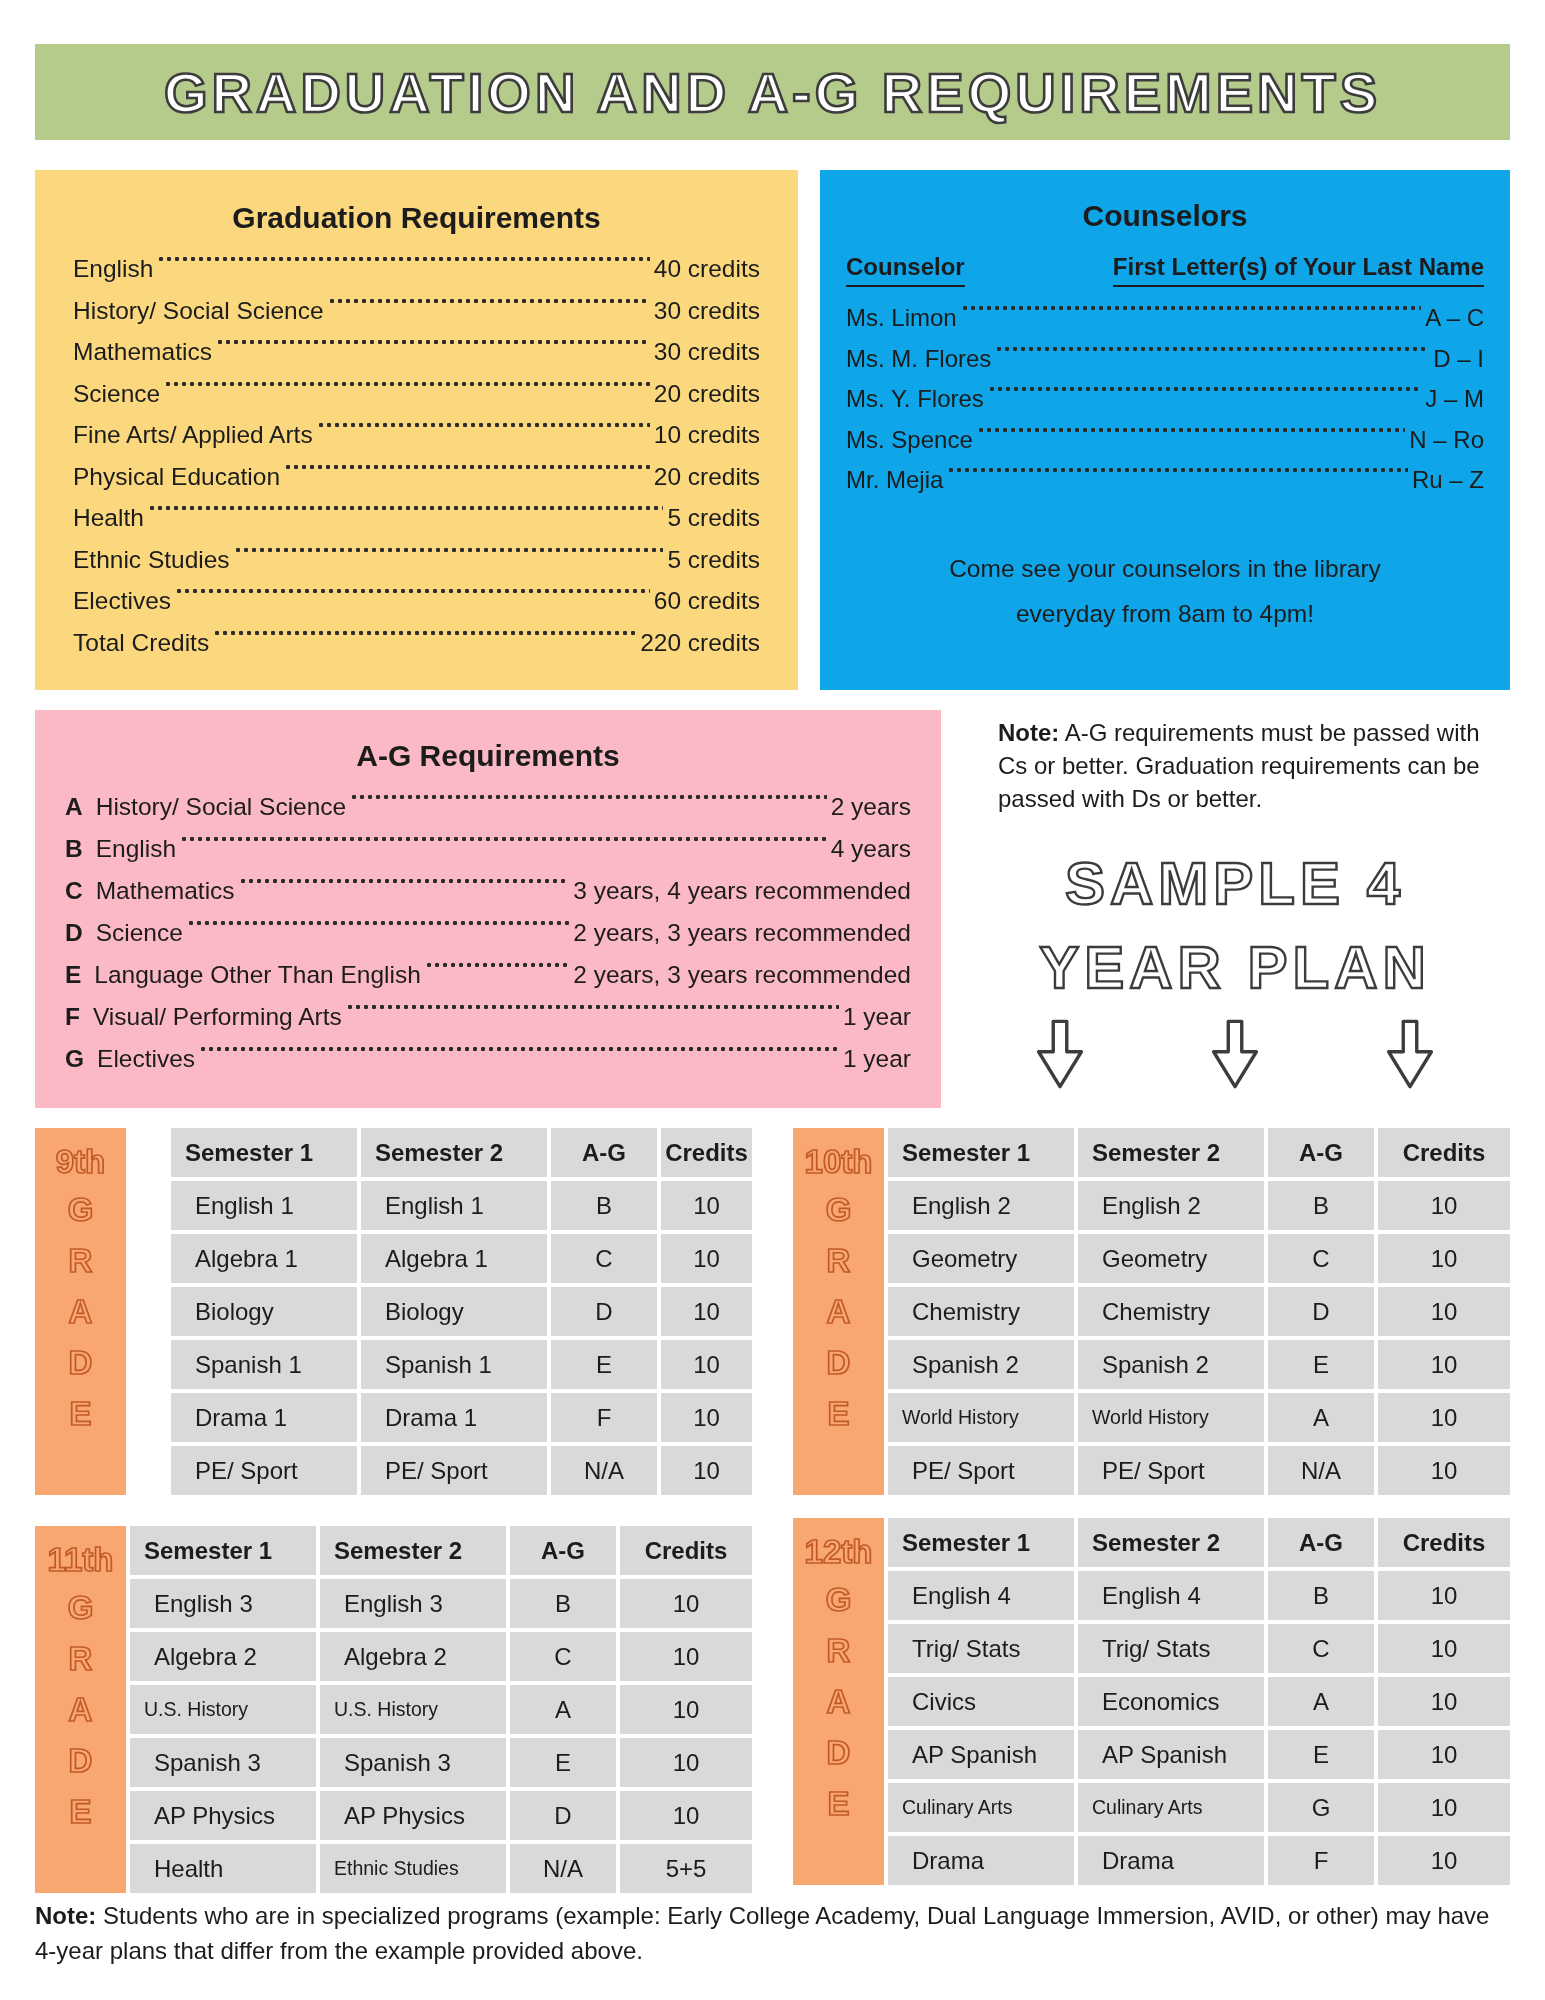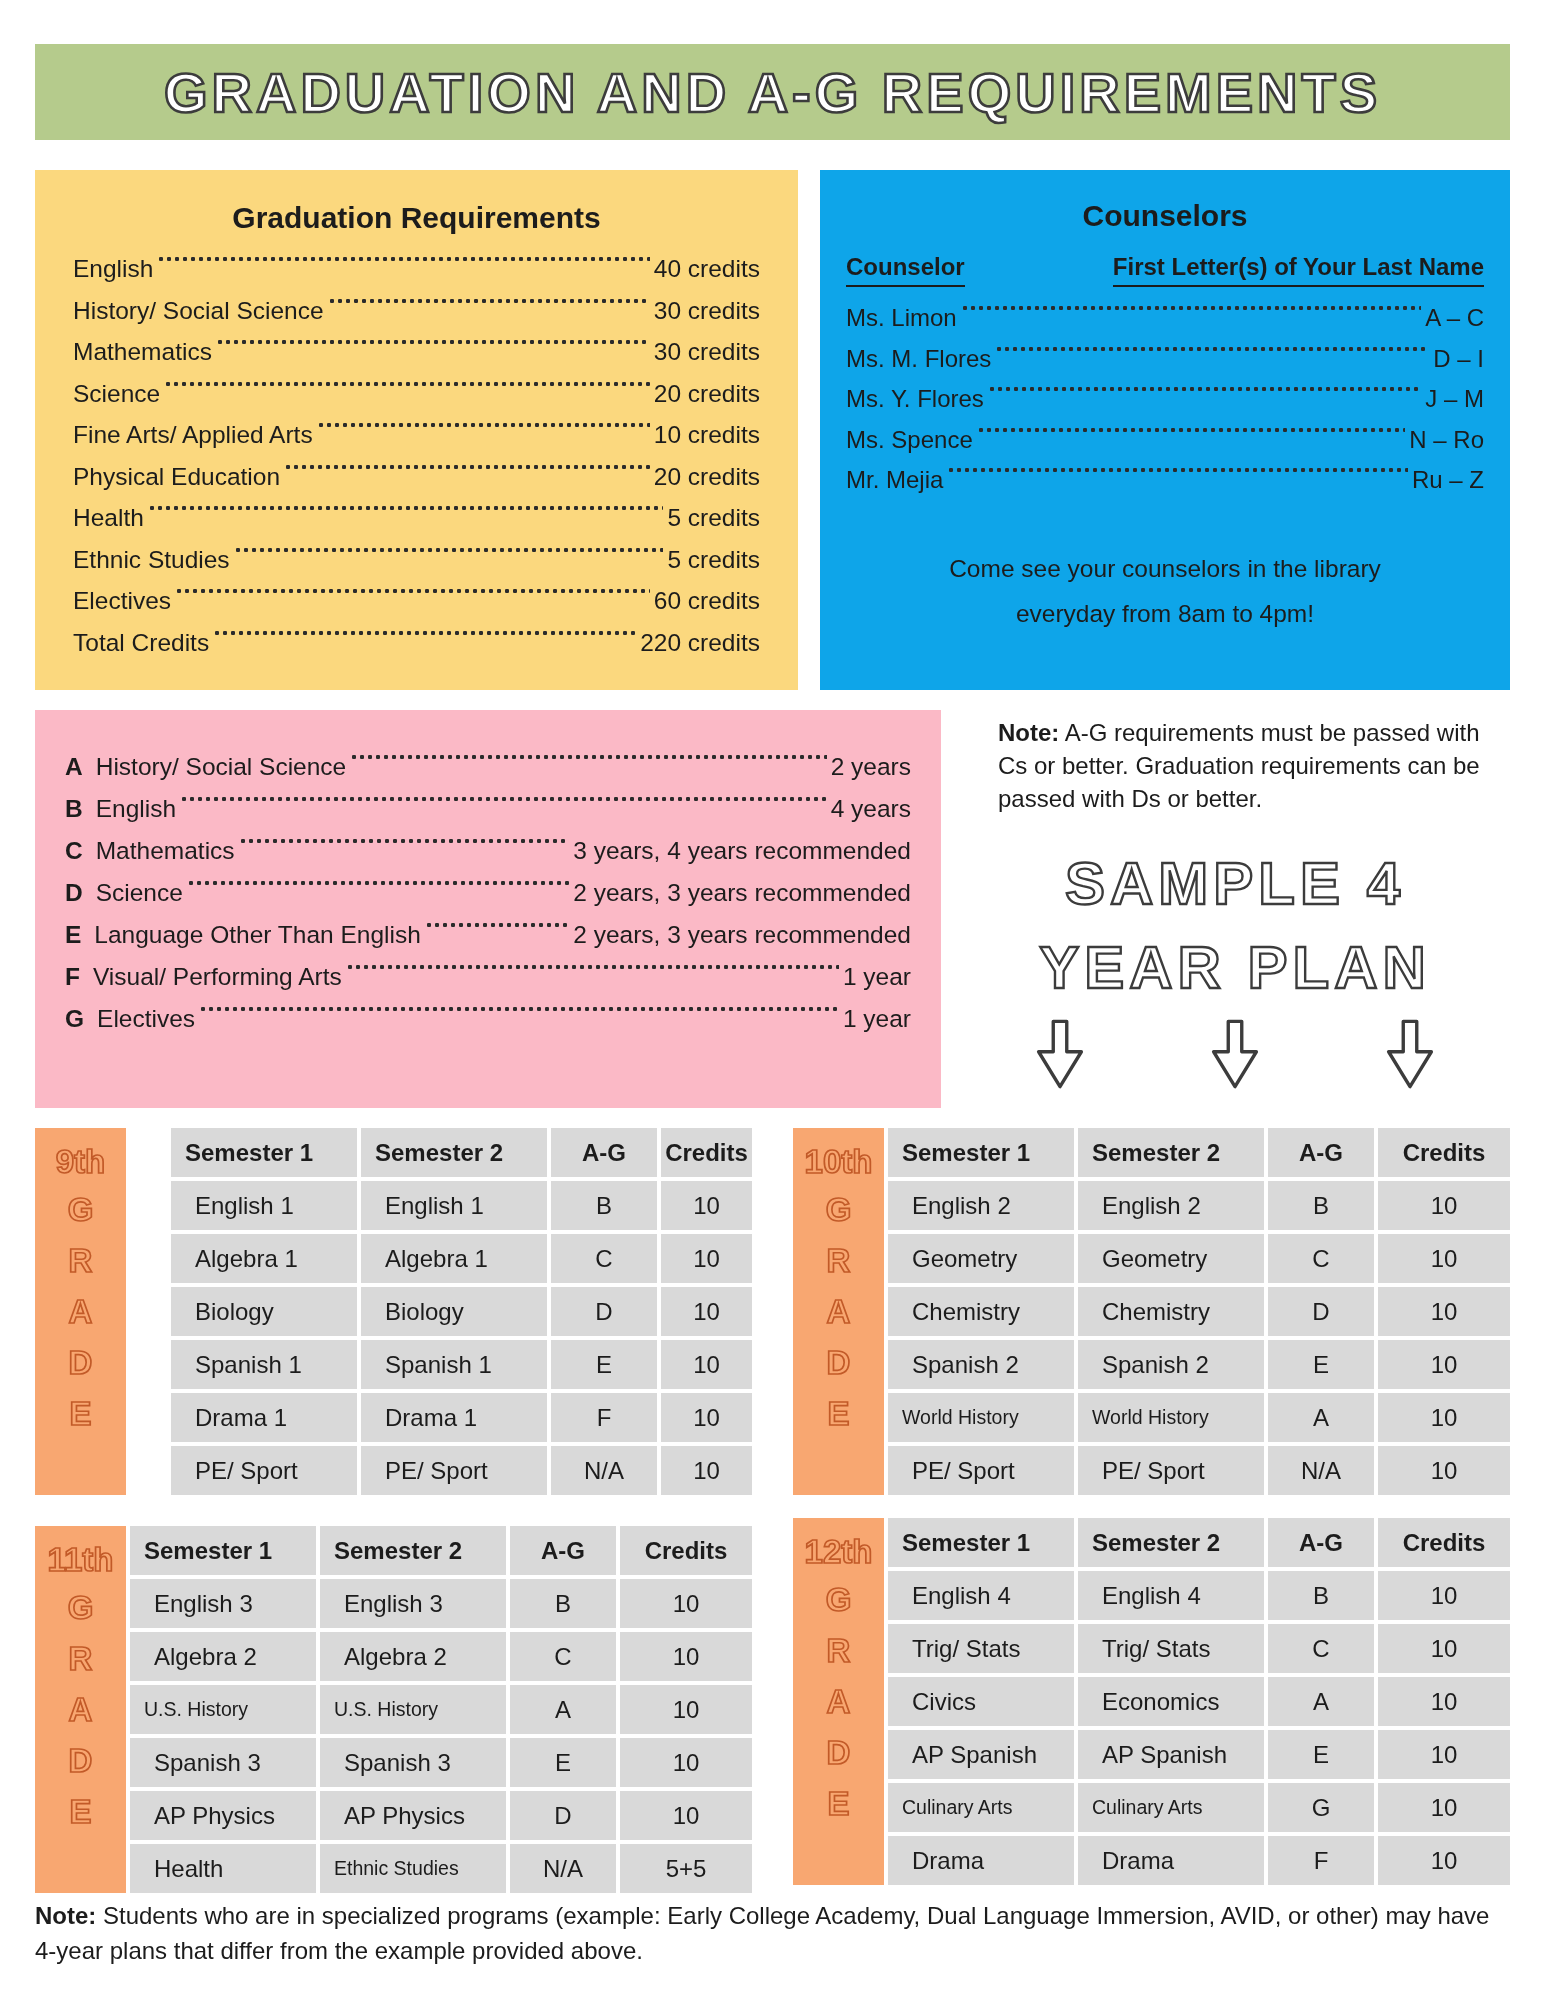--- a/index.html
+++ b/index.html
@@ -163,20 +163,21 @@
           <span class="val">Ru – Z</span>
         </div>
     </div>
     <div class="couns-foot">
       <div>Come see your counselors in the library</div>
       <div>everyday from 8am to 4pm!</div>
     </div>
   </div>
 
   <div class="box ag-box">
+    <div class="box-title">A-G Requirements</div>
     <div class="dotlist">
       <div class="dotrow">
           <span class="agletter">A</span>
           <span class="lbl">History/ Social Science</span>
           <span class="leader"></span>
           <span class="val">2 years</span>
         </div>
       <div class="dotrow">
           <span class="agletter">B</span>
           <span class="lbl">English</span>

